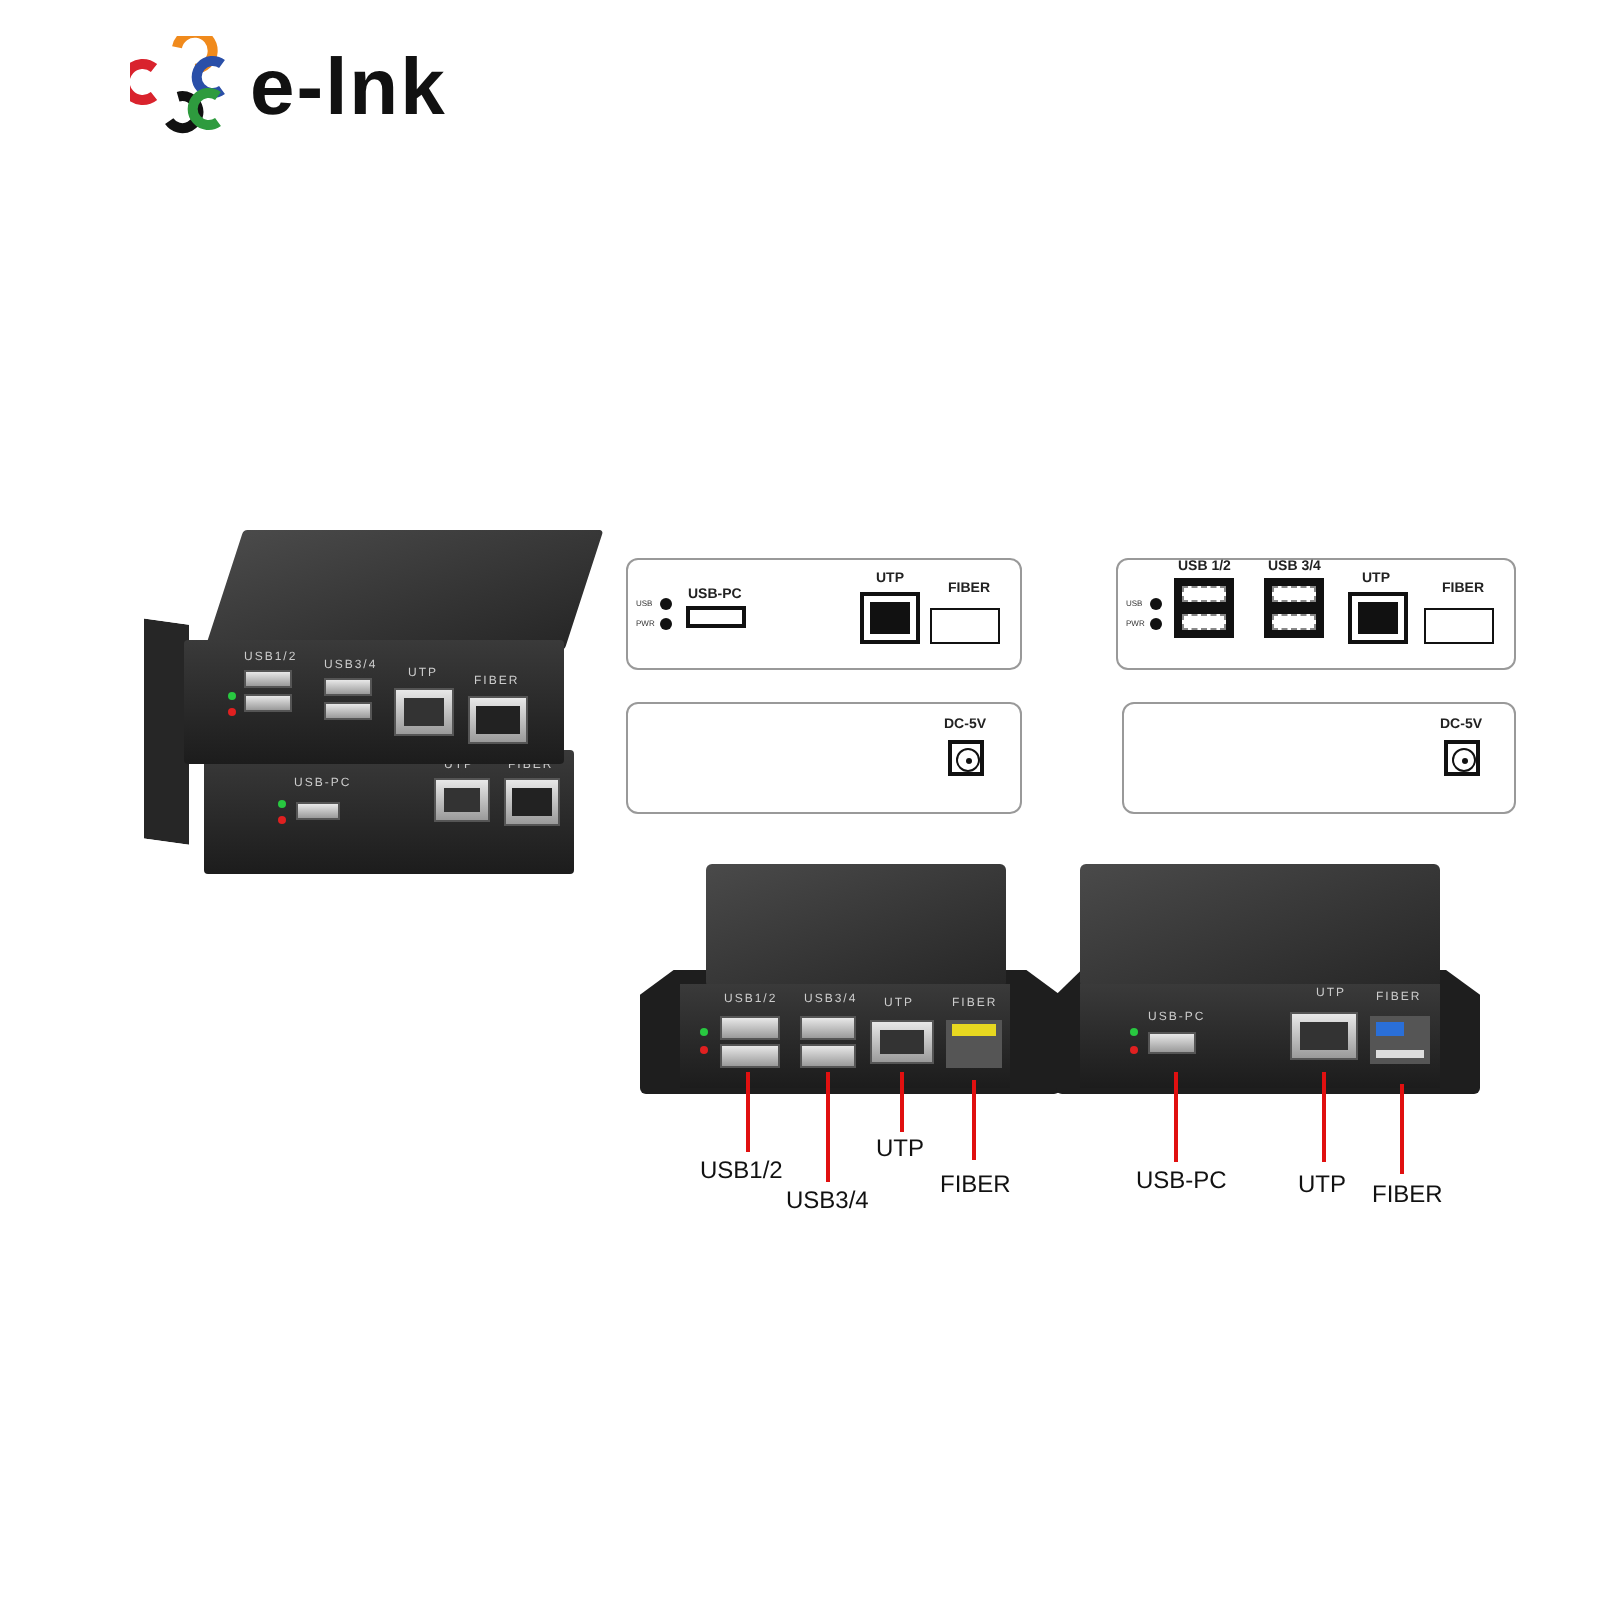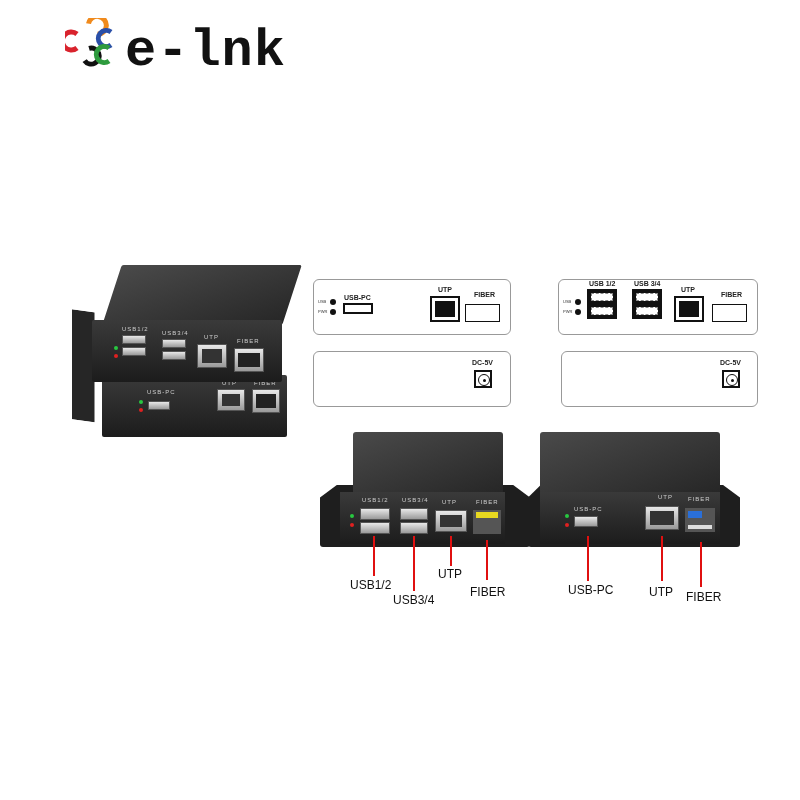--- a/index.html
+++ b/index.html
@@ -1,19 +1,19 @@
 <!DOCTYPE html>
 <html><head>
 <meta charset="utf-8">
 <style>
   html,body{margin:0;padding:0;background:#fff;}
   body{width:800px;height:800px;position:relative;overflow:hidden;font-family:"Liberation Sans",sans-serif;}
   .abs{position:absolute;}
   
-  .logo-text{left:125px;top:22px;font-size:52px;font-weight:bold;color:#111;letter-spacing:1px;font-family:Liberation Mono, monospace;}
+  .logo-text{left:125px;top:22px;font-size:40px;font-weight:bold;color:#111;letter-spacing:1px;font-family:Liberation Sans, sans-serif;}
   
   .panel{border:1.5px solid #999;border-radius:6px;background:#fff;box-sizing:border-box;}
   .plabel{font-size:7px;font-weight:bold;color:#222;}
   .tiny{font-size:4px;color:#333;}
   .dot{width:6px;height:6px;border-radius:50%;background:#111;}
   .usb-port{border:2px solid #111;box-sizing:border-box;background:#fff;}
   .usb-dbl{border:2px solid #111;background:#111;box-sizing:border-box;}
   .usb-dbl .slot{position:absolute;left:2px;right:2px;height:8px;background:#fff;border:1px dashed #888;box-sizing:border-box;}
   .rj45{border:2px solid #111;box-sizing:border-box;background:#fff;}
   .rj45 .inner{position:absolute;left:3px;top:3px;right:3px;bottom:3px;background:#111;}

